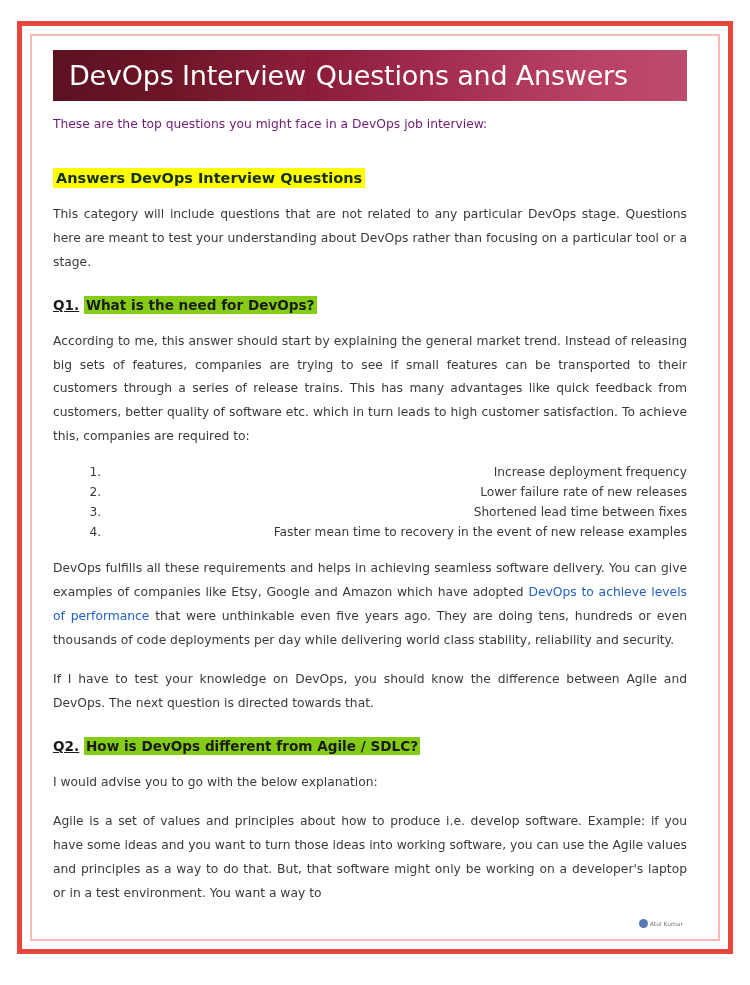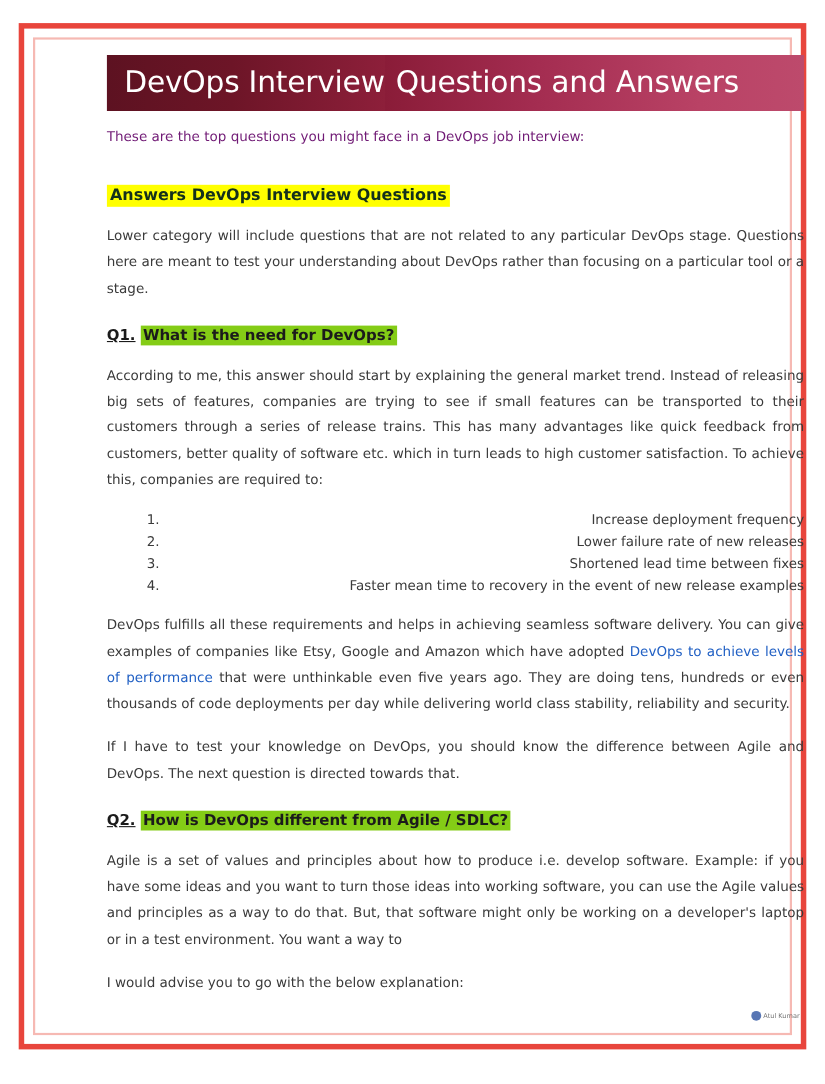--- a/index.html
+++ b/index.html
@@ -37,21 +37,20 @@
   }
 
   
   .content {
     position: absolute;
     left: 21px;
     top: 14px;
     width: 634px;
     height: 880px;
     overflow: hidden;
-    margin-left: 44px;
   }
 
   
   .banner {
     display: flex;
     width: 100%;
     height: 51px;
     align-items: center;
     overflow: hidden;
   }
@@ -178,21 +177,21 @@
           <span class="banner-text">Questions and Answers</span>
         </div>
       </div>
 
       <div class="intro">These are the top questions you might face in a DevOps job interview:</div>
 
       <div class="heading-row">
         <span class="section-heading">Answers DevOps Interview Questions</span>
       </div>
 
-      <p class="body">Lower category will include questions that are not related to any particular DevOps stage. Questions here are meant to test your understanding about DevOps rather than focusing on a particular tool or a stage.</p>
+      <p class="body">This category will include questions that are not related to any particular DevOps stage. Questions here are meant to test your understanding about DevOps rather than focusing on a particular tool or a stage.</p>
 
       <div class="q-heading">
         <span class="q-num">Q1.</span>
         <span class="q-text">What is the need for DevOps?</span>
       </div>
 
       <p class="body">According to me, this answer should start by explaining the general market trend. Instead of releasing big sets of features, companies are trying to see if small features can be transported to their customers through a series of release trains. This has many advantages like quick feedback from customers, better quality of software etc. which in turn leads to high customer satisfaction. To achieve this, companies are required to:</p>
 
       <ol class="items">
         <li>Increase deployment frequency</li>
@@ -203,23 +202,23 @@
 
       <p class="body"><span>DevOps fulfills all these requirements and helps in achieving seamless software delivery. You can give examples of companies like Etsy, Google and Amazon which have adopted </span><a class="inline-link" href="#">DevOps to achieve levels of performance</a><span> that were unthinkable even five years ago. They are doing tens, hundreds or even thousands of code deployments per day while delivering world class stability, reliability and security.</span></p>
 
       <p class="body">If I have to test your knowledge on DevOps, you should know the difference between Agile and DevOps. The next question is directed towards that.</p>
 
       <div class="q-heading">
         <span class="q-num">Q2.</span>
         <span class="q-text">How is DevOps different from Agile / SDLC?</span>
       </div>
 
+      <p class="body">I would advise you to go with the below explanation:</p>
+
       <p class="body">Agile is a set of values and principles about how to produce i.e. develop software. Example: if you have some ideas and you want to turn those ideas into working software, you can use the Agile values and principles as a way to do that. But, that software might only be working on a developer's laptop or in a test environment. You want a way to</p>
-
-      <p class="body">I would advise you to go with the below explanation:</p>
 
       <div class="watermark">
         <span class="watermark-dot"></span>
         <span class="watermark-name">Atul Kumar</span>
       </div>
 
     </div>
   </div>
 </div>
 

